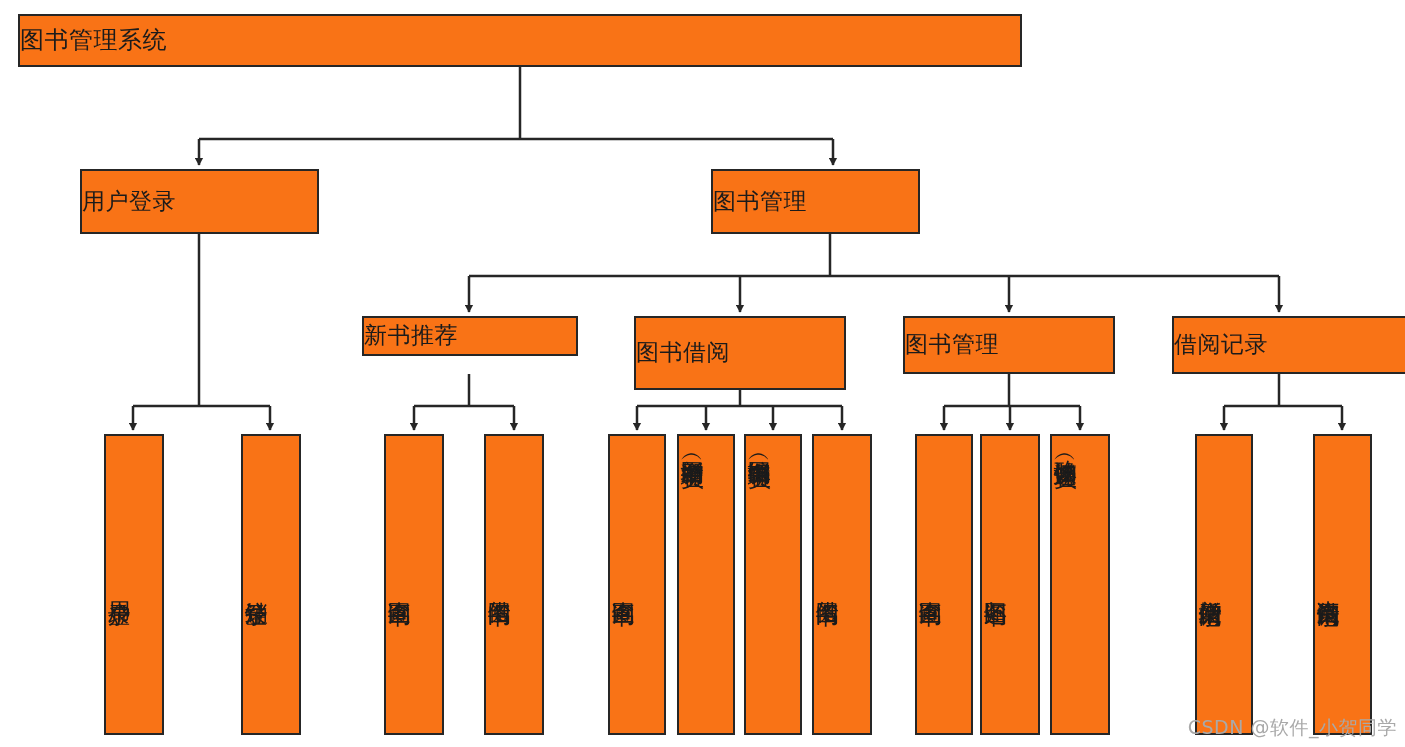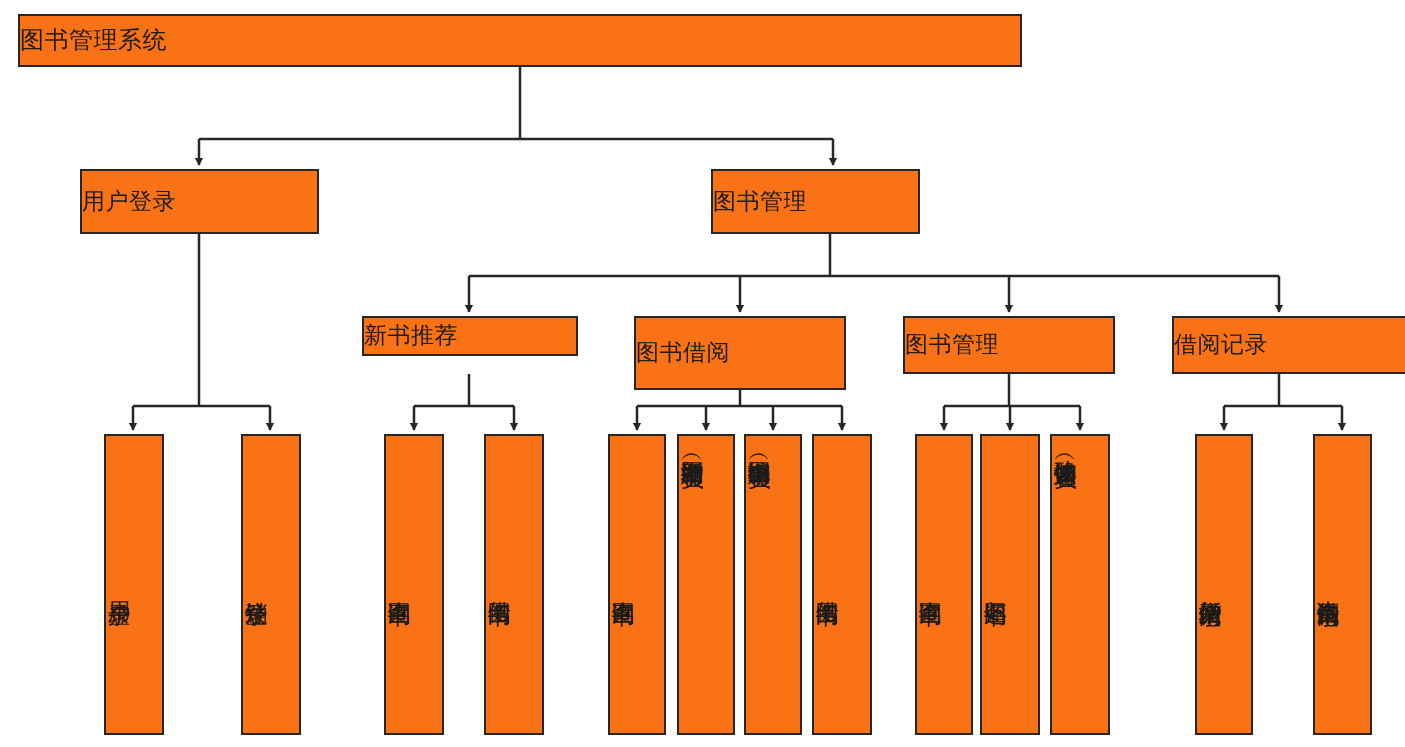--- a/index.html
+++ b/index.html
@@ -192,13 +192,14 @@
     <span class="vlabel">确认归还（管理员）</span>
   </div>
 
   <div class="node vert centered" style="left:1195px; top:434px; width:58px; height:301px;">
     <span class="vlabel">新增借阅记录</span>
   </div>
   <div class="node vert centered" style="left:1313px; top:434px; width:59px; height:301px;">
     <span class="vlabel">查询借阅记录</span>
   </div>
 
+  <div id="watermark">CSDN @软件_小贺同学</div>
 </div>
 
 </body></html>

